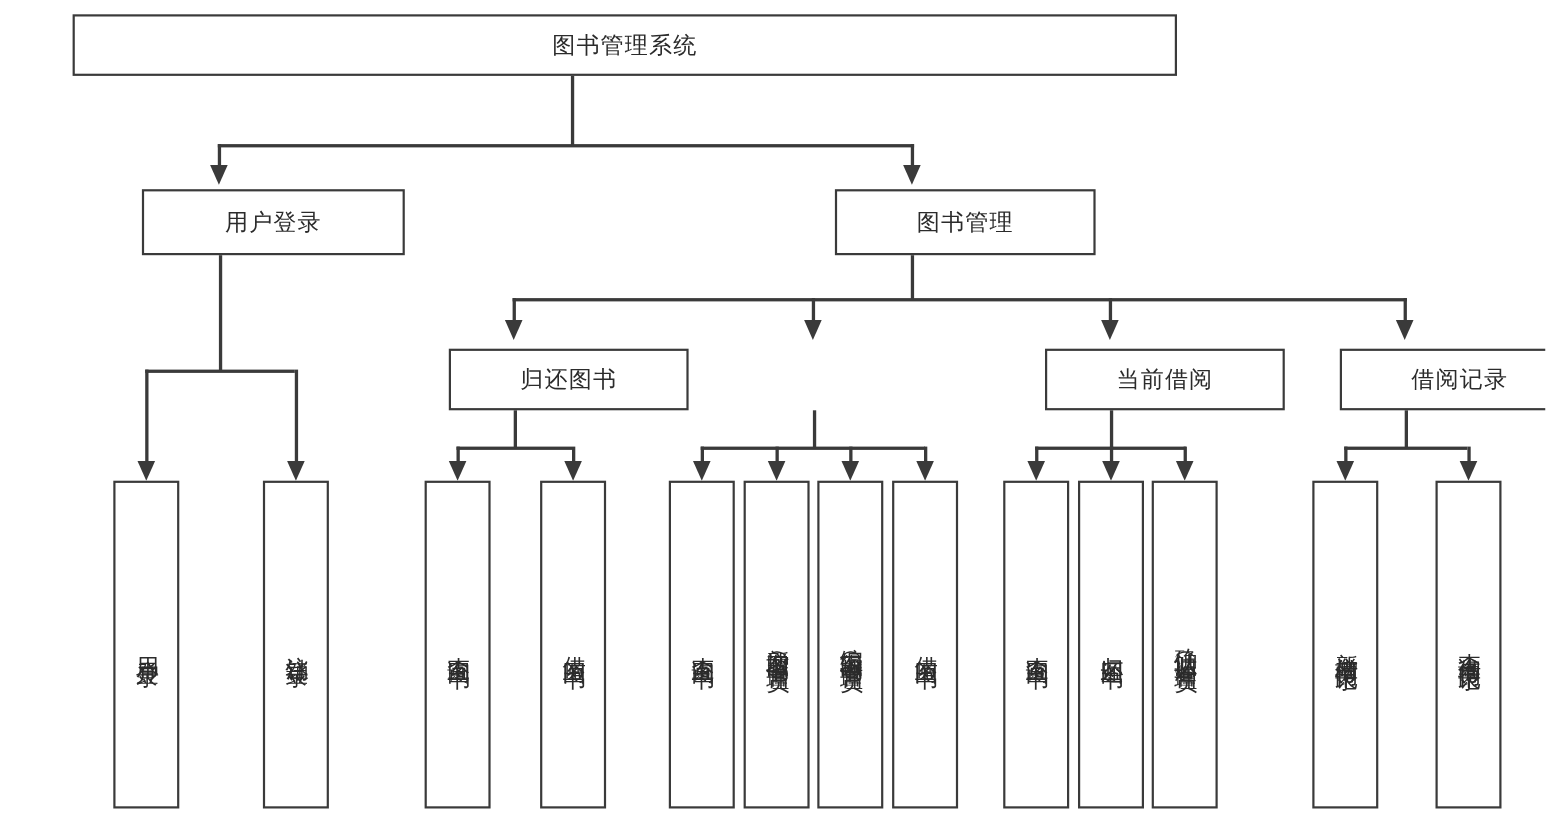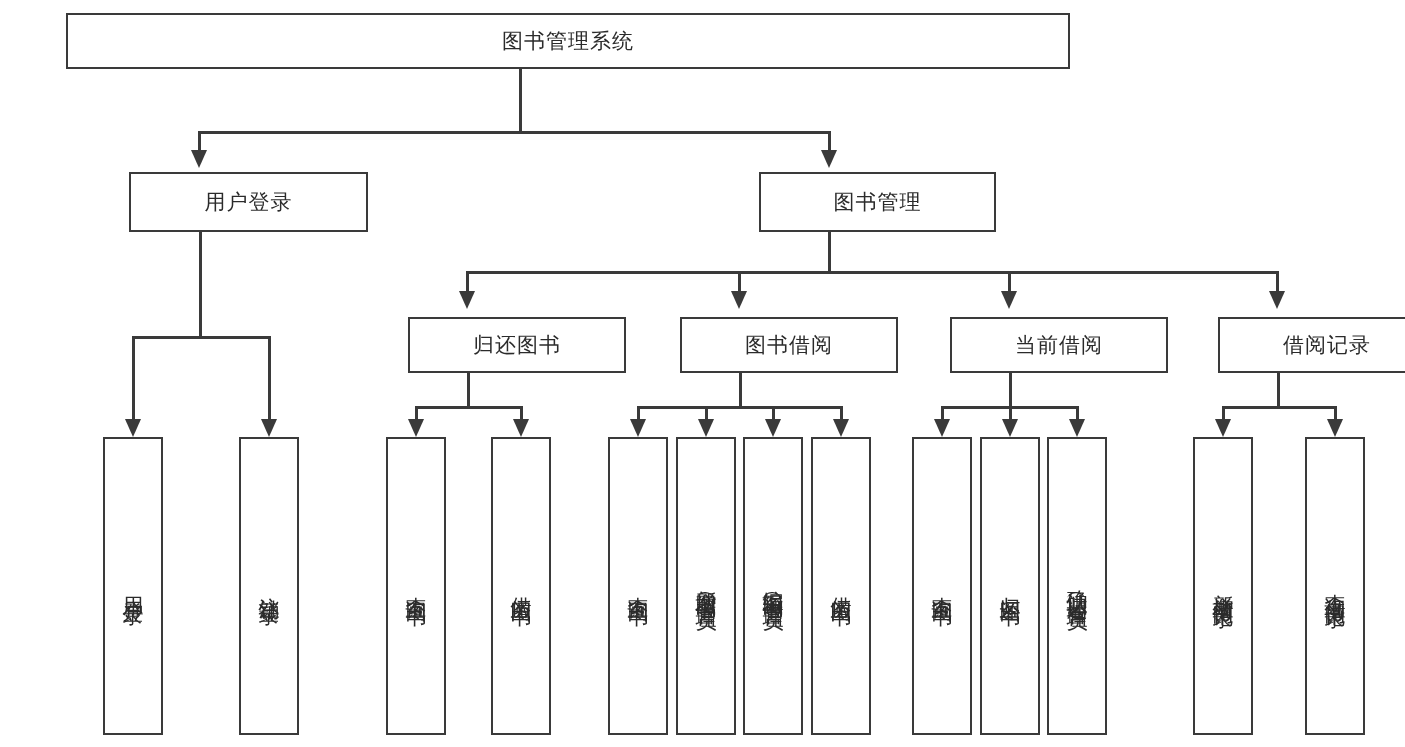--- a/index.html
+++ b/index.html
@@ -111,23 +111,20 @@
   <div class="ln-v" style="left:738px; top:271px; height:22px;"></div>
   <div class="arrow" style="left:731px; top:291px;"></div>
   <div class="ln-v" style="left:1008px; top:271px; height:22px;"></div>
   <div class="arrow" style="left:1001px; top:291px;"></div>
   <div class="ln-v" style="left:1276px; top:271px; height:22px;"></div>
   <div class="arrow" style="left:1269px; top:291px;"></div>
 
   <div class="node h" style="left:360px; top:317px; width:218px; height:56px;">
     <span>归还图书</span>
   </div>
-  <div class="node h" style="left:632px; top:317px; width:218px; height:56px;">
-    <span>图书借阅</span>
-  </div>
   <div class="node h" style="left:902px; top:317px; width:218px; height:56px;">
     <span>当前借阅</span>
   </div>
   <div class="node h" style="left:1170px; top:317px; width:218px; height:56px;">
     <span>借阅记录</span>
   </div>
 
   <div class="ln-v" style="left:467px; top:373px; height:34px;"></div>
   <div class="ln-h" style="left:415px; top:406px; width:105px;"></div>
   <div class="ln-v" style="left:415px; top:406px; height:15px;"></div>

